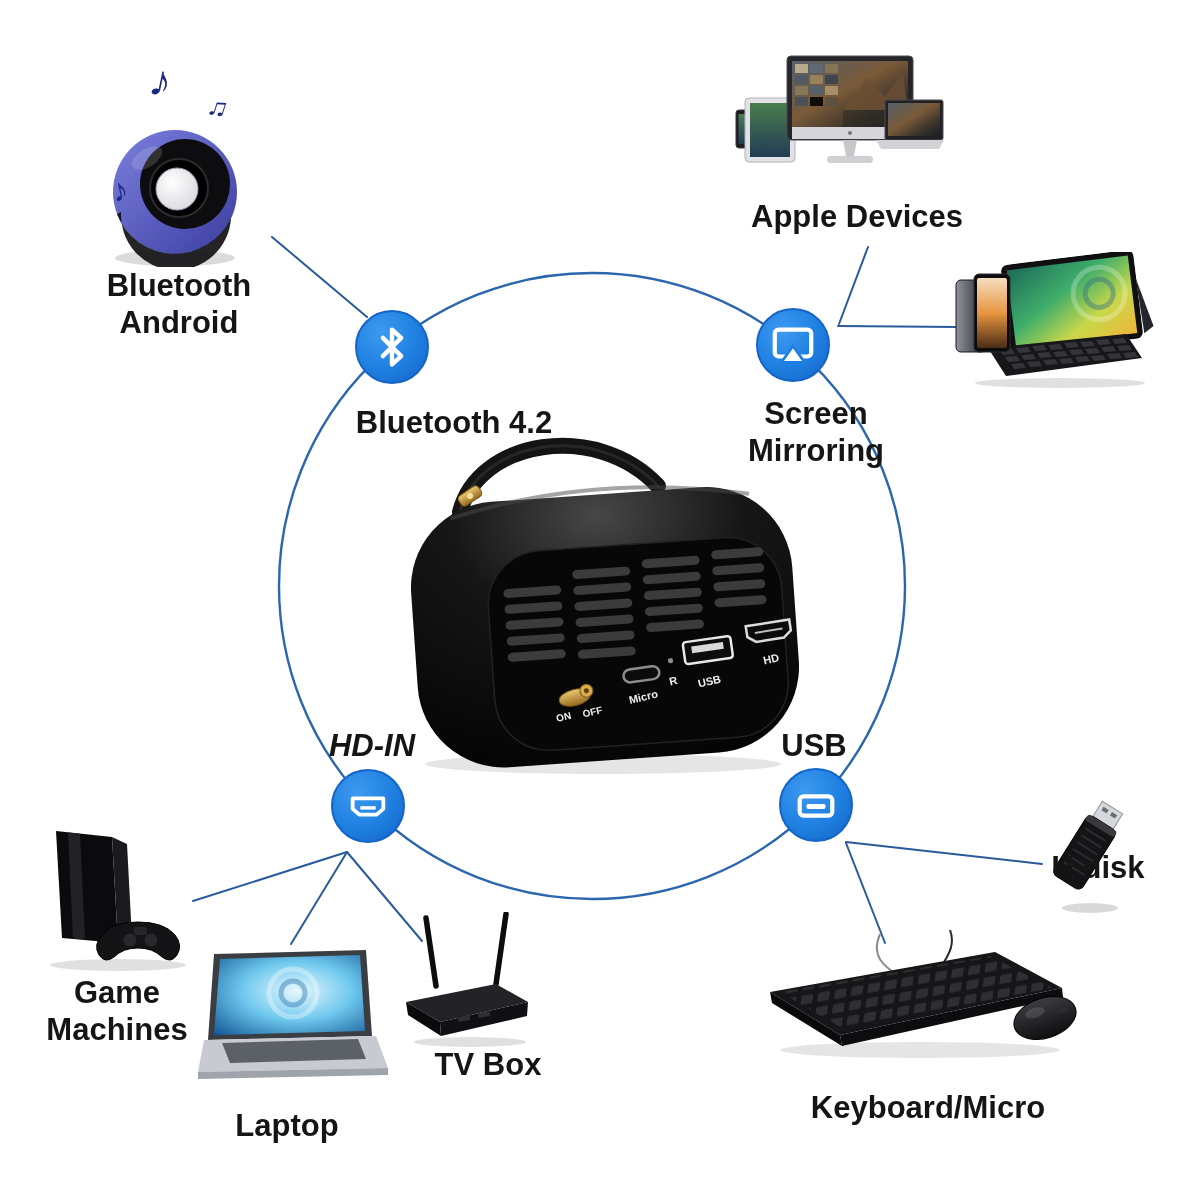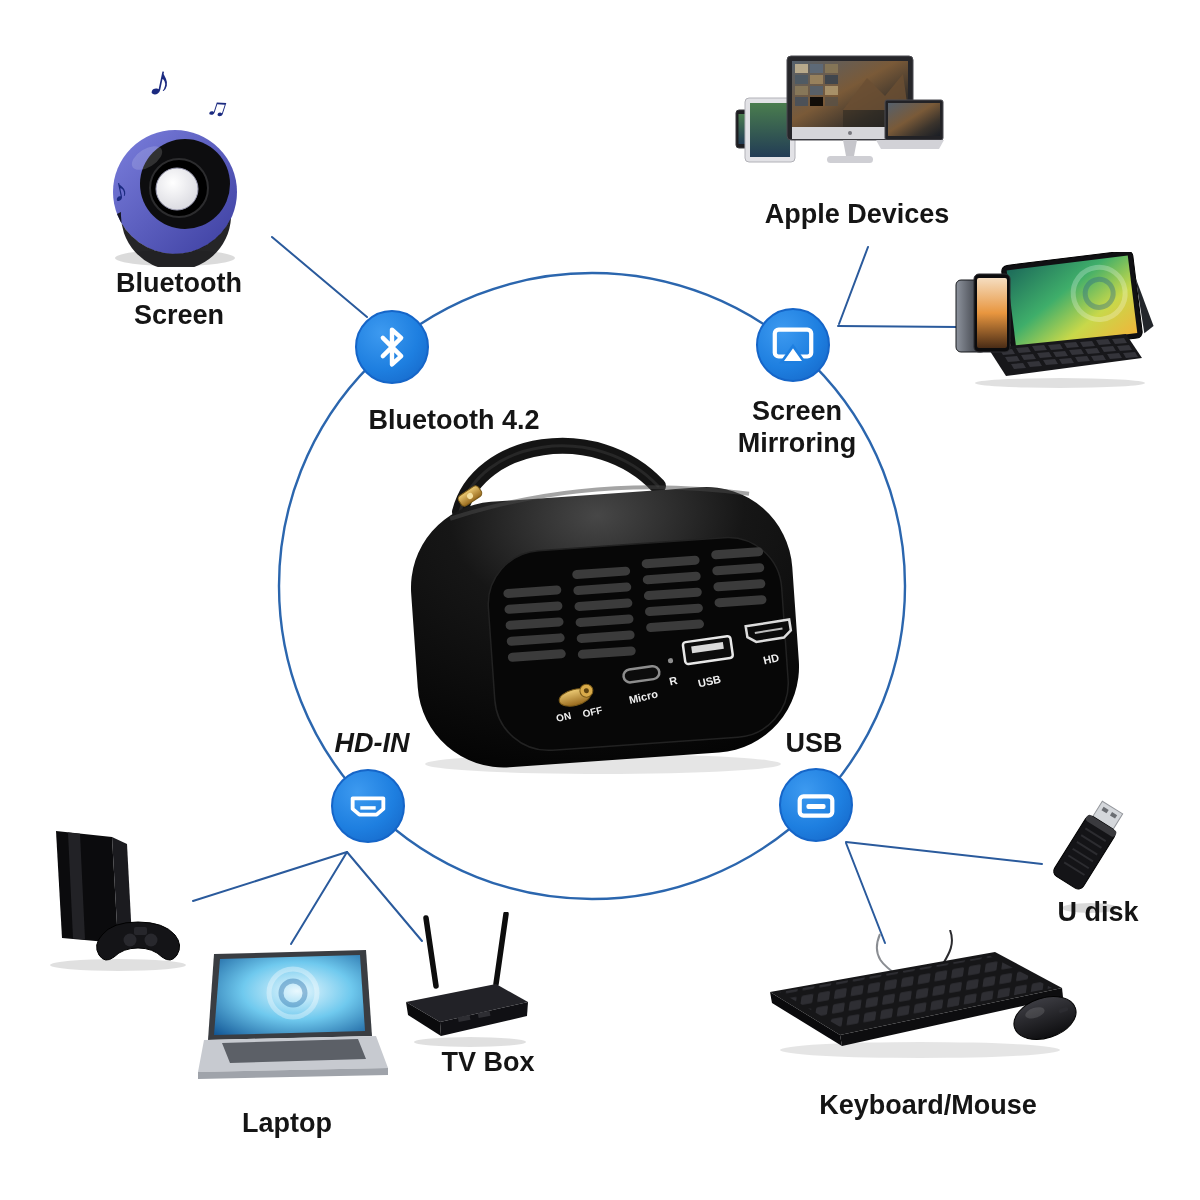--- a/index.html
+++ b/index.html
@@ -6,21 +6,21 @@
   #canvas{position:relative;width:1200px;height:1200px;background:#fff;overflow:hidden;
           font-family:"Liberation Sans",sans-serif;}
   #bg-lines{position:absolute;left:0;top:0;}
   .illus{position:absolute;}
   .node{position:absolute;width:74px;height:74px;border-radius:50%;
         background:radial-gradient(circle at 35% 30%, #3d9af0, #1e7fe0 55%, #1463c4);
         border:2px solid #1565c8;box-sizing:border-box;
         display:flex;align-items:center;justify-content:center;}
   .node svg{display:block;}
   .lbl{position:absolute;transform:translateX(-50%);text-align:center;
-       font-weight:700;font-size:27px;line-height:1.18;color:#151515;}
+       font-weight:700;font-size:31px;line-height:1.18;color:#151515;}
   .nowrap{white-space:nowrap;}
   .note{position:absolute;color:#1b2a80;font-weight:700;}
 </style>
 </head>
 <body>
 
 <div id="canvas">
 
   <svg id="bg-lines" width="1200" height="1200" viewBox="0 0 1200 1200">
     <circle cx="592" cy="586" r="313" fill="none" stroke="#2b66ae" stroke-width="2.4"></circle>
@@ -341,24 +341,25 @@
     </svg>
   </div>
 
   <div class="node" style="left:779px;top:768px;">
     <svg width="46" height="46" viewBox="0 0 24 24">
       <rect x="3.5" y="7.5" width="17" height="10" rx="2" fill="none" stroke="#fff" stroke-width="2.2"></rect>
       <rect x="7" y="11.5" width="10" height="2.6" rx="1" fill="#fff"></rect>
     </svg>
   </div>
 
-  <div class="lbl" style="left:179px;top:268px;width:180px;">Bluetooth Screen</div>
+  <div class="lbl" style="left:179px;top:268px;width:180px;">Bluetooth Android</div>
   <div class="lbl nowrap" style="left:857px;top:199px;">Apple Devices</div>
   <div class="lbl nowrap" style="left:422px;top:405px;margin-left:32px;">Bluetooth 4.2</div>
-  <div class="lbl" style="left:797px;top:396px;width:150px;">Screen Mirroring</div>
+  <div class="lbl" style="left:816px;top:396px;width:150px;">Screen Mirroring</div>
   <div class="lbl nowrap" style="left:372px;top:728px;font-style:italic;">HD-IN</div>
   <div class="lbl nowrap" style="left:814px;top:728px;">USB</div>
+  <div class="lbl" style="left:117px;top:975px;width:160px;">Game Machines</div>
   <div class="lbl nowrap" style="left:287px;top:1108px;">Laptop</div>
   <div class="lbl nowrap" style="left:488px;top:1047px;">TV Box</div>
-  <div class="lbl nowrap" style="left:1098px;top:897px;">U disk</div>
-  <div class="lbl nowrap" style="left:928px;top:1090px;">Keyboard/Mouse</div>
+  <div class="lbl nowrap" style="left:1098px;top:850px;">U disk</div>
+  <div class="lbl nowrap" style="left:928px;top:1090px;">Keyboard/Micro</div>
 
 </div>
 
 </body></html>

